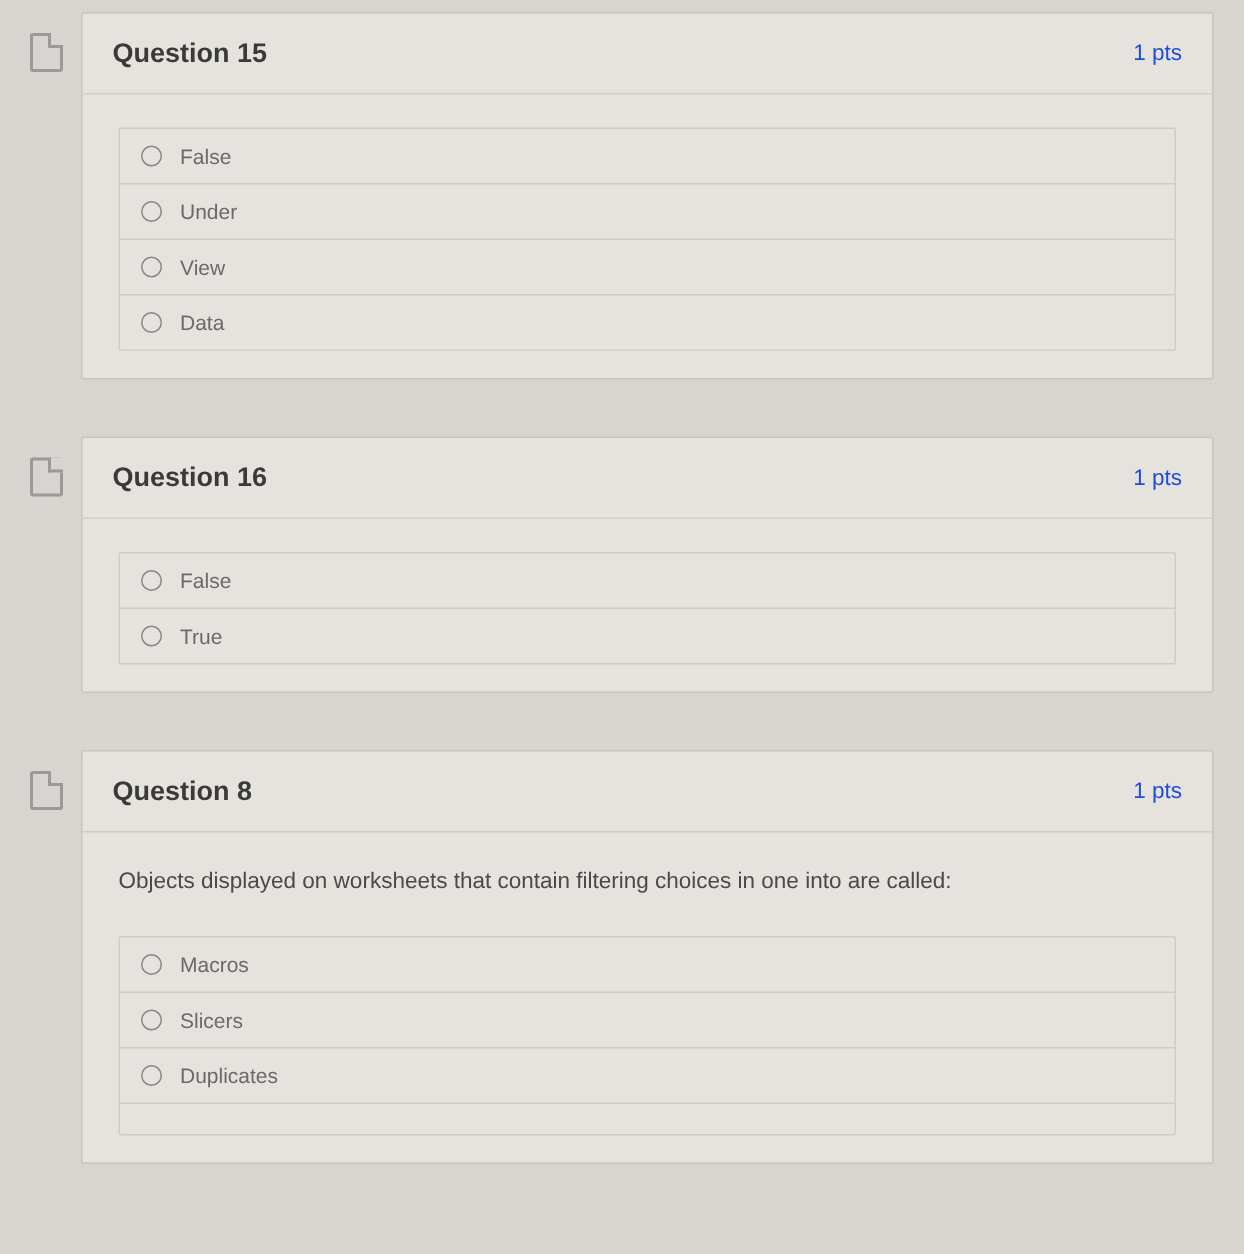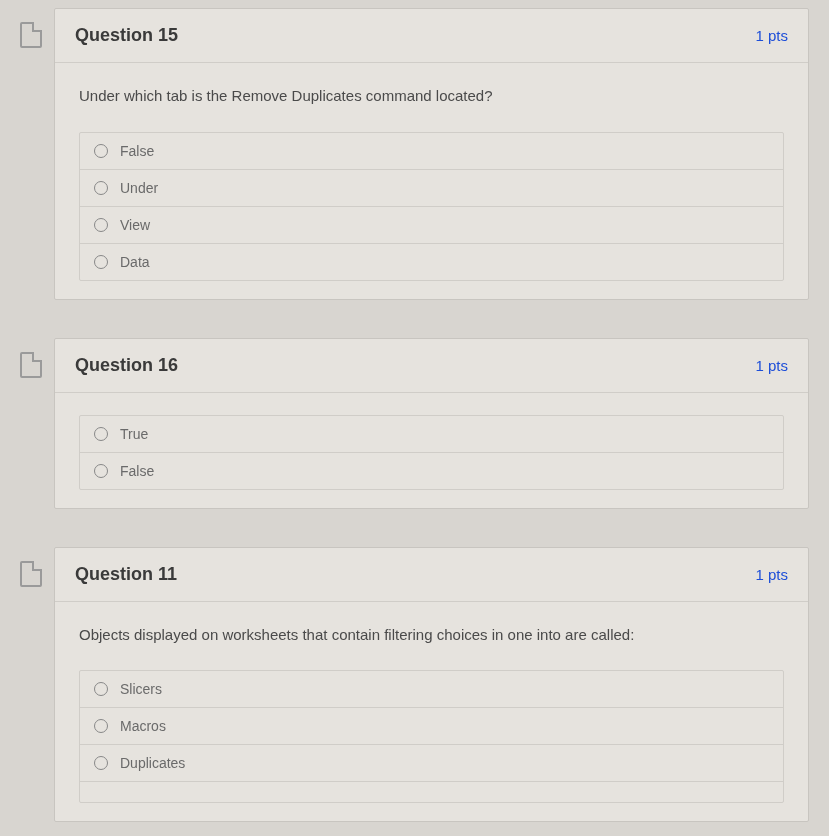--- a/index.html
+++ b/index.html
@@ -97,21 +97,20 @@
 <body>
 
 <div class="question-wrapper">
   <div class="page-icon"></div>
   <div class="question-card">
     <div class="question-header">
       <span class="question-title">Question 15</span>
       <span class="question-points">1 pts</span>
     </div>
     <div class="question-body">
-      <p class="question-prompt">Under which tab is the Remove Duplicates command located?</p>
       <div class="options-list">
         <label class="option-row">
           <span class="radio-circle"></span>
           <span>False</span>
         </label>
         <label class="option-row">
           <span class="radio-circle"></span>
           <span>Under</span>
         </label>
         <label class="option-row">
@@ -131,48 +130,48 @@
   <div class="page-icon"></div>
   <div class="question-card">
     <div class="question-header">
       <span class="question-title">Question 16</span>
       <span class="question-points">1 pts</span>
     </div>
     <div class="question-body">
       <div class="options-list">
         <label class="option-row">
           <span class="radio-circle"></span>
-          <span>True</span>
+          <span>False</span>
         </label>
         <label class="option-row">
           <span class="radio-circle"></span>
-          <span>False</span>
+          <span>True</span>
         </label>
       </div>
     </div>
   </div>
 </div>
 
 <div class="question-wrapper" style="margin-bottom:0;">
   <div class="page-icon"></div>
   <div class="question-card">
     <div class="question-header">
-      <span class="question-title">Question 11</span>
+      <span class="question-title">Question 8</span>
       <span class="question-points">1 pts</span>
     </div>
     <div class="question-body">
       <p class="question-prompt">Objects displayed on worksheets that contain filtering choices in one into are called:</p>
       <div class="options-list">
         <label class="option-row">
           <span class="radio-circle"></span>
-          <span>Slicers</span>
+          <span>Macros</span>
         </label>
         <label class="option-row">
           <span class="radio-circle"></span>
-          <span>Macros</span>
+          <span>Slicers</span>
         </label>
         <label class="option-row">
           <span class="radio-circle"></span>
           <span>Duplicates</span>
         </label>
         <label class="option-row">
           
           
         </label>
       </div>

